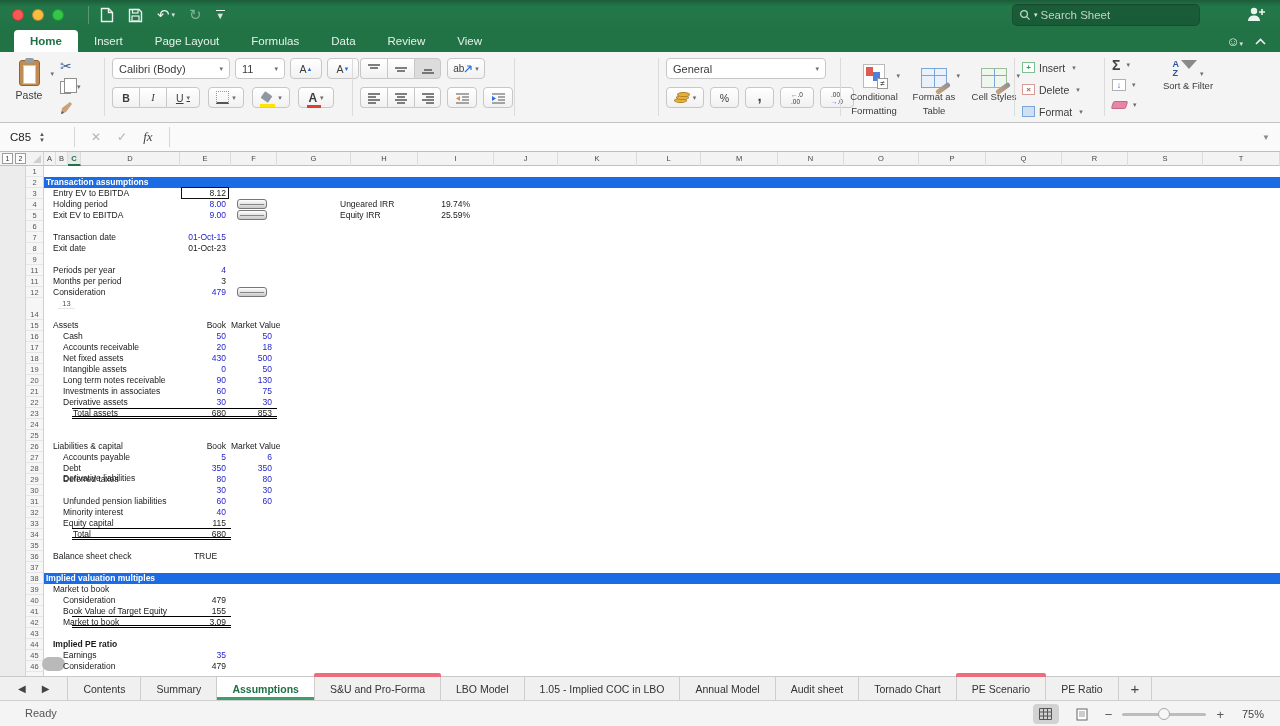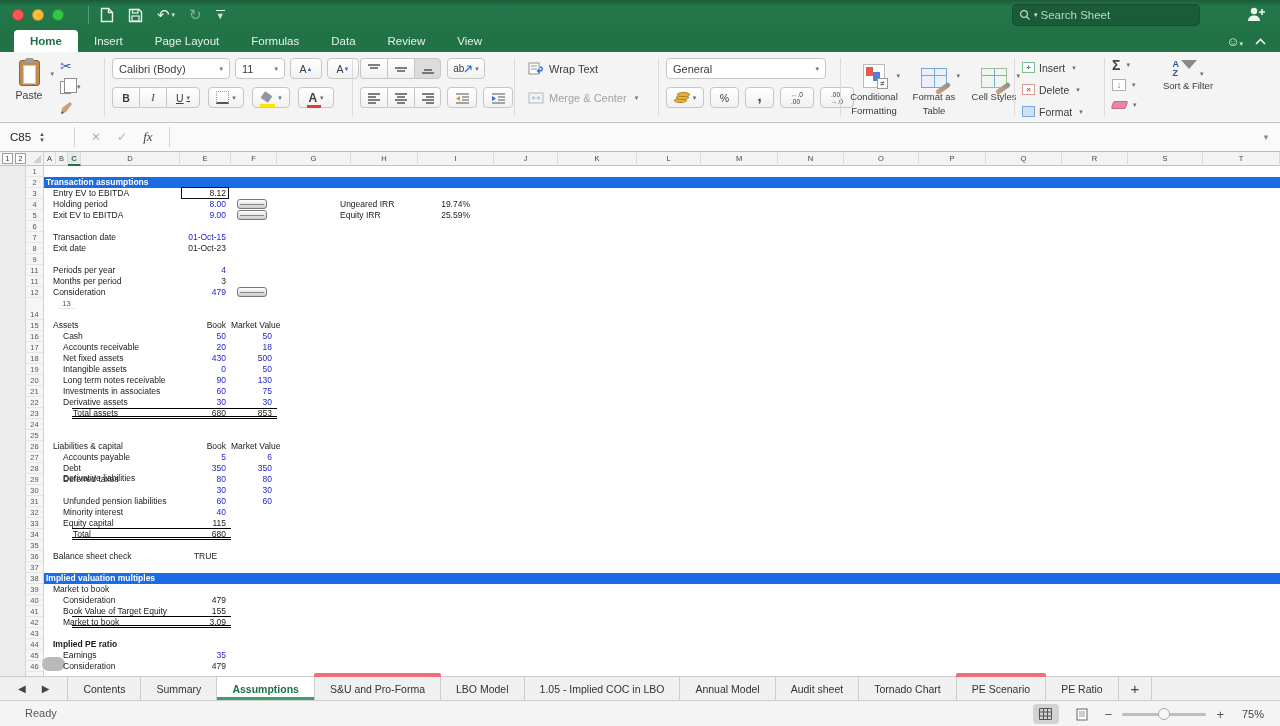--- a/index.html
+++ b/index.html
@@ -363,39 +363,20 @@
         <span class="btn" style="width:30px;height:21px">
             <svg width="15" height="12" viewBox="0 0 15 12">
               <path d="M1 2h13M7 5h7M7 8h7M1 11h13" stroke="#555" stroke-width="1.2"></path>
               <path d="M1 4v5l4-2.5z" fill="#2a6fe0"></path>
             </svg>
           </span>
       </div>
     </div>
     <div class="vsep" style="left:514px"></div>
 
-    <div class="grp-wrap">
-      <div class="flatrow">
-        <svg width="16" height="13" viewBox="0 0 16 13">
-            <rect x="1" y="1" width="10" height="11" fill="#fff" stroke="#8f8f8f"></rect>
-            <path d="M3 4h6M3 7h6" stroke="#8f8f8f"></path>
-            <path d="M12 5c3 0 3 4 0 4h-2" fill="none" stroke="#2a6fe0" stroke-width="1.3"></path>
-            <path d="M11.5 7l-2 2 2 2" fill="none" stroke="#2a6fe0" stroke-width="1.3"></path>
-          </svg>
-        <span>Wrap Text</span>
-      </div>
-      <div class="flatrow grayed">
-        <svg width="16" height="12" viewBox="0 0 16 12">
-            <rect x="1" y="1" width="14" height="10" fill="none" stroke="#b5b5b5"></rect>
-            <path d="M4 6h8M6 4l-2 2 2 2M10 4l2 2-2 2" fill="none" stroke="#9ec3e8"></path>
-          </svg>
-        <span>Merge &amp; Center</span>
-          <span class="dd">▾</span>
-      </div>
-    </div>
     <div class="vsep" style="left:658px"></div>
 
     <div class="grp-num">
       <div class="select" style="width:160px">
           <span>General</span>
           <span class="dd">▾</span>
         </div>
       <div class="numrow2">
         <span class="btn" style="width:38px;height:21px">
           <span class="coins">

